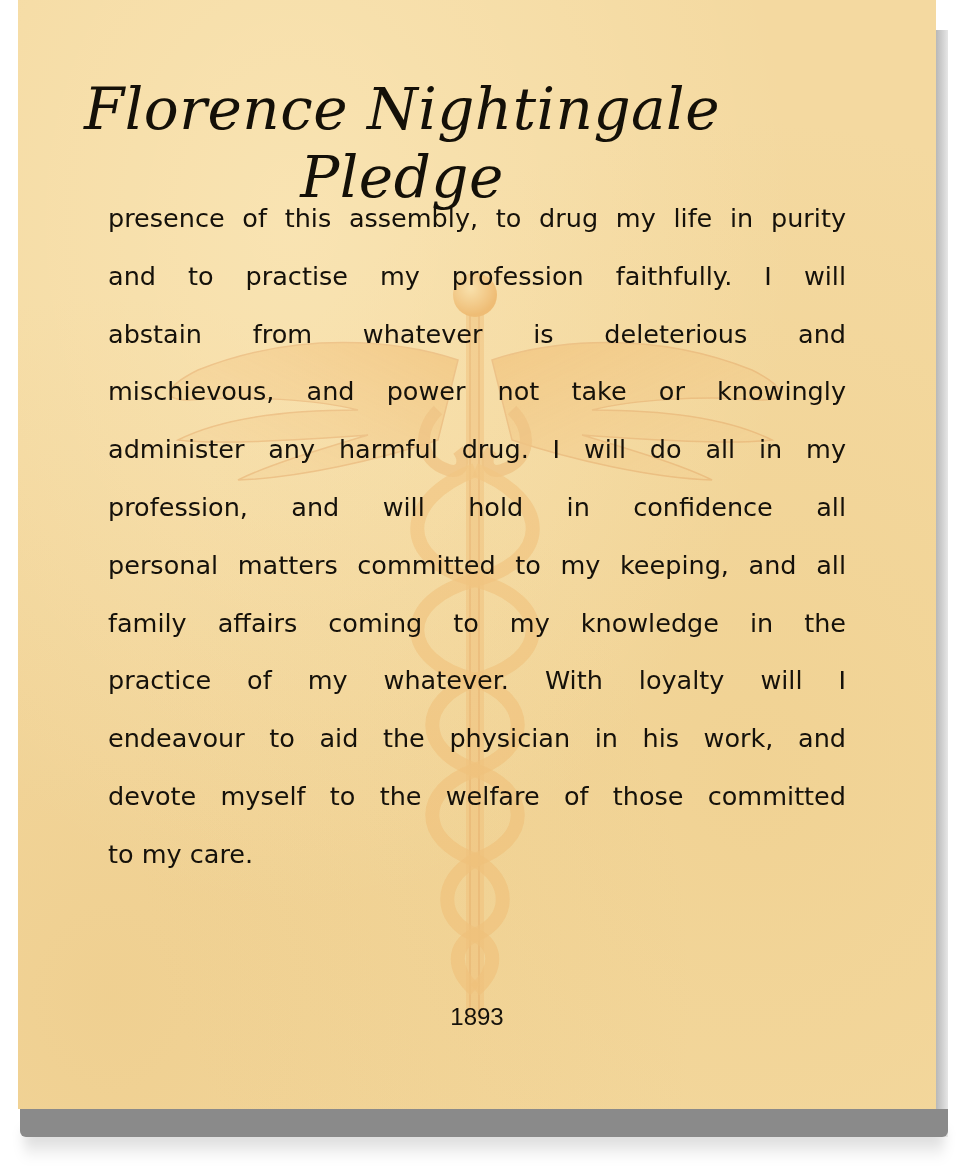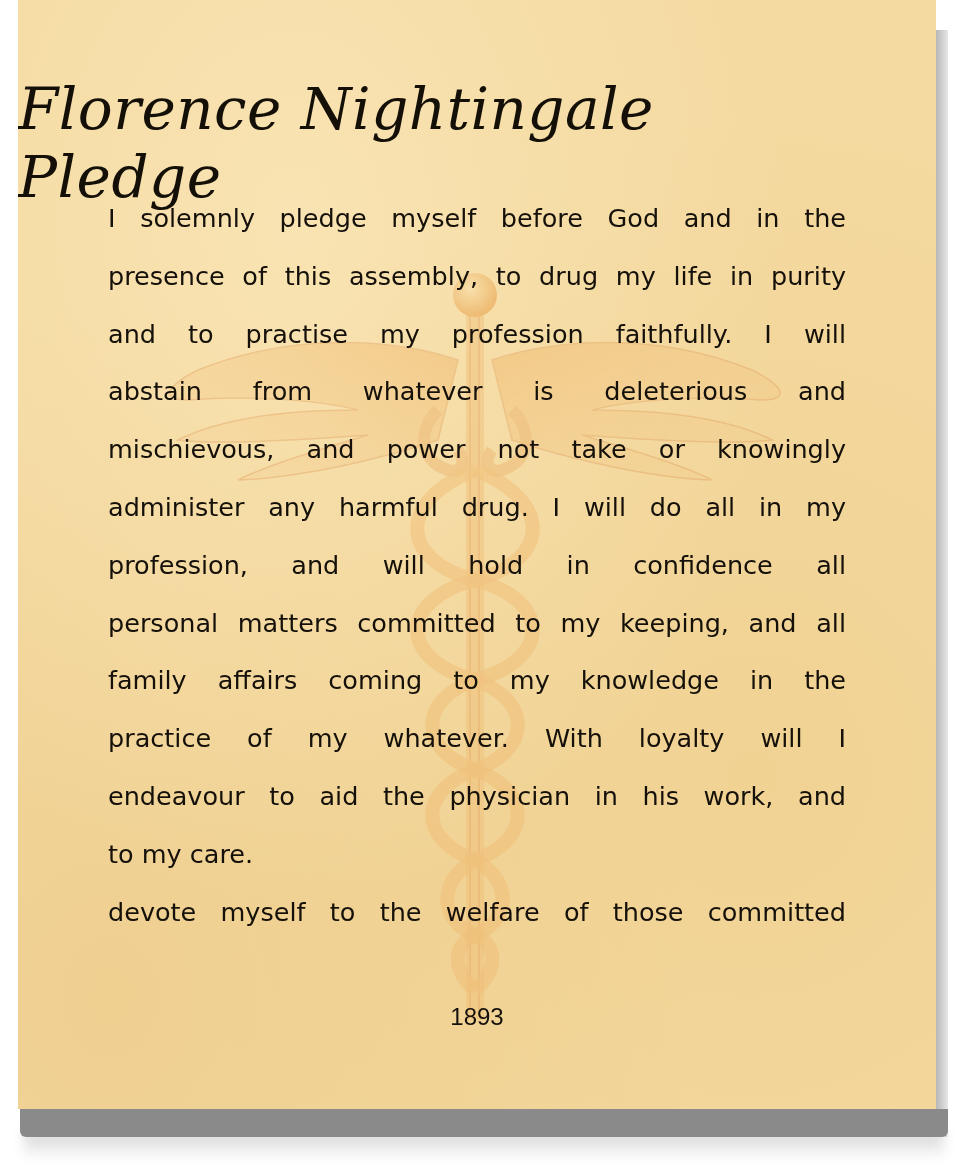--- a/index.html
+++ b/index.html
@@ -37,21 +37,21 @@
       #f4d9a0;
     overflow: hidden;
   }
   .caduceus {
     position: absolute; left: 0; top: 0;
     width: 918px; height: 1109px;
     opacity: 0.55;
   }
   .title {
     position: absolute; left: 0; top: 75px; width: 768px;
-    text-align: left;
+    text-align: center;
     font-family: "DejaVu Serif", serif;
     font-style: italic;
     font-size: 58px;
     color: #141008;
     letter-spacing: 0.5px;
   }
   .pledge {
     position: absolute; left: 90px; top: 190px;
     width: 738px;
     margin: 0;
@@ -124,29 +124,28 @@
              C 400 700, 400 750, 457 770 C 514 790, 514 840, 457 860
              C 420 880, 420 920, 457 935 C 480 945, 480 970, 457 990" fill="none" stroke="#eeb468" stroke-width="14" opacity="0.7"></path>
     <path d="M457 470 C 534 500, 534 560, 457 580 C 380 600, 380 660, 457 680
              C 514 700, 514 750, 457 770 C 400 790, 400 840, 457 860
              C 494 880, 494 920, 457 935 C 434 945, 434 970, 457 990" fill="none" stroke="#eeb468" stroke-width="14" opacity="0.7"></path>
   </svg>
 
   <div class="title">Florence Nightingale Pledge</div>
 
   <div class="pledge">
-    <span class="pledge-line">I solemnly pledge myself before God and in the</span>
     <span class="pledge-line">presence of this assembly, to drug my life in purity</span>
     <span class="pledge-line">and to practise my profession faithfully. I will</span>
     <span class="pledge-line">abstain from whatever is deleterious and</span>
     <span class="pledge-line">mischievous, and power not take or knowingly</span>
     <span class="pledge-line">administer any harmful drug. I will do all in my</span>
     <span class="pledge-line">profession, and will hold in confidence all</span>
     <span class="pledge-line">personal matters committed to my keeping, and all</span>
     <span class="pledge-line">family affairs coming to my knowledge in the</span>
     <span class="pledge-line">practice of my whatever. With loyalty will I</span>
     <span class="pledge-line">endeavour to aid the physician in his work, and</span>
+    <span class="pledge-line">devote myself to the welfare of those committed</span>
     <span class="pledge-line last">to my care.</span>
-    <span class="pledge-line">devote myself to the welfare of those committed</span>
   </div>
 
   <div class="year">1893</div>
 </div>
 
 </body></html>

